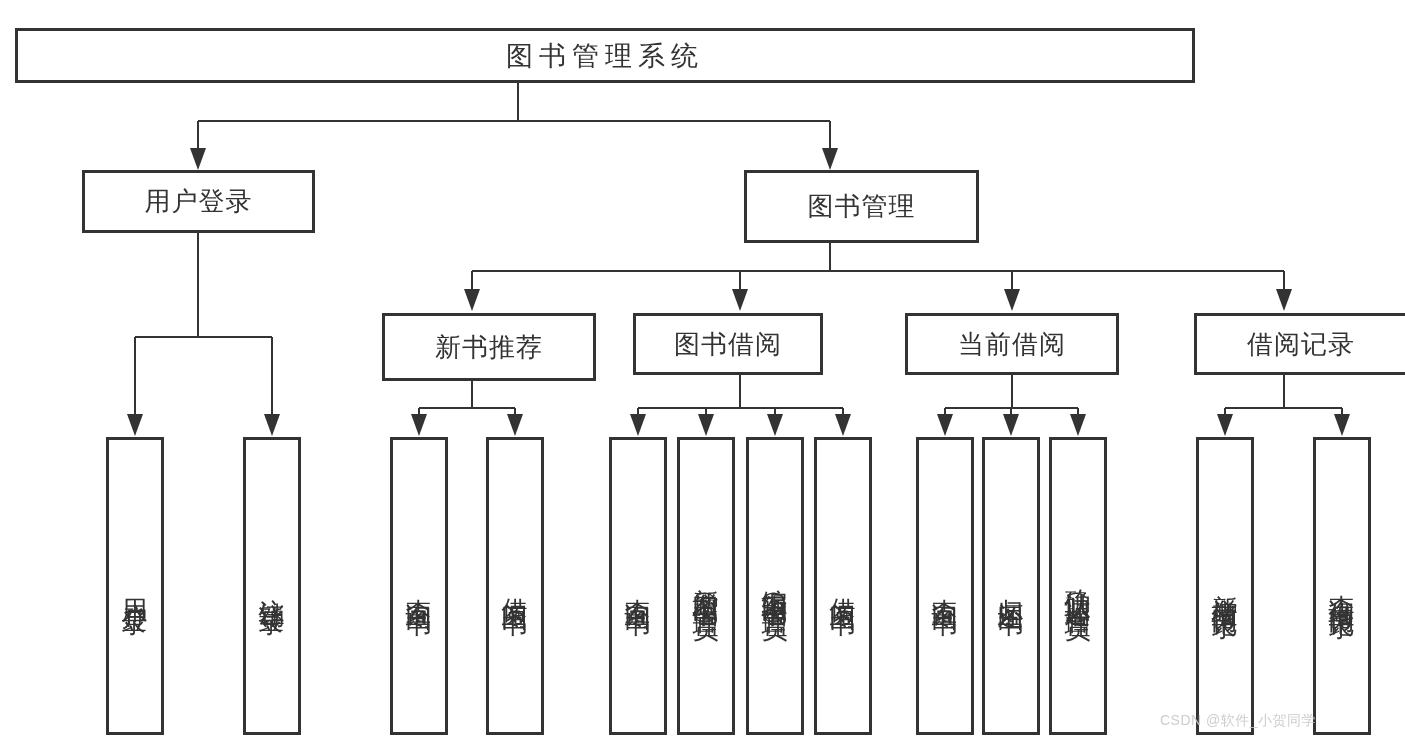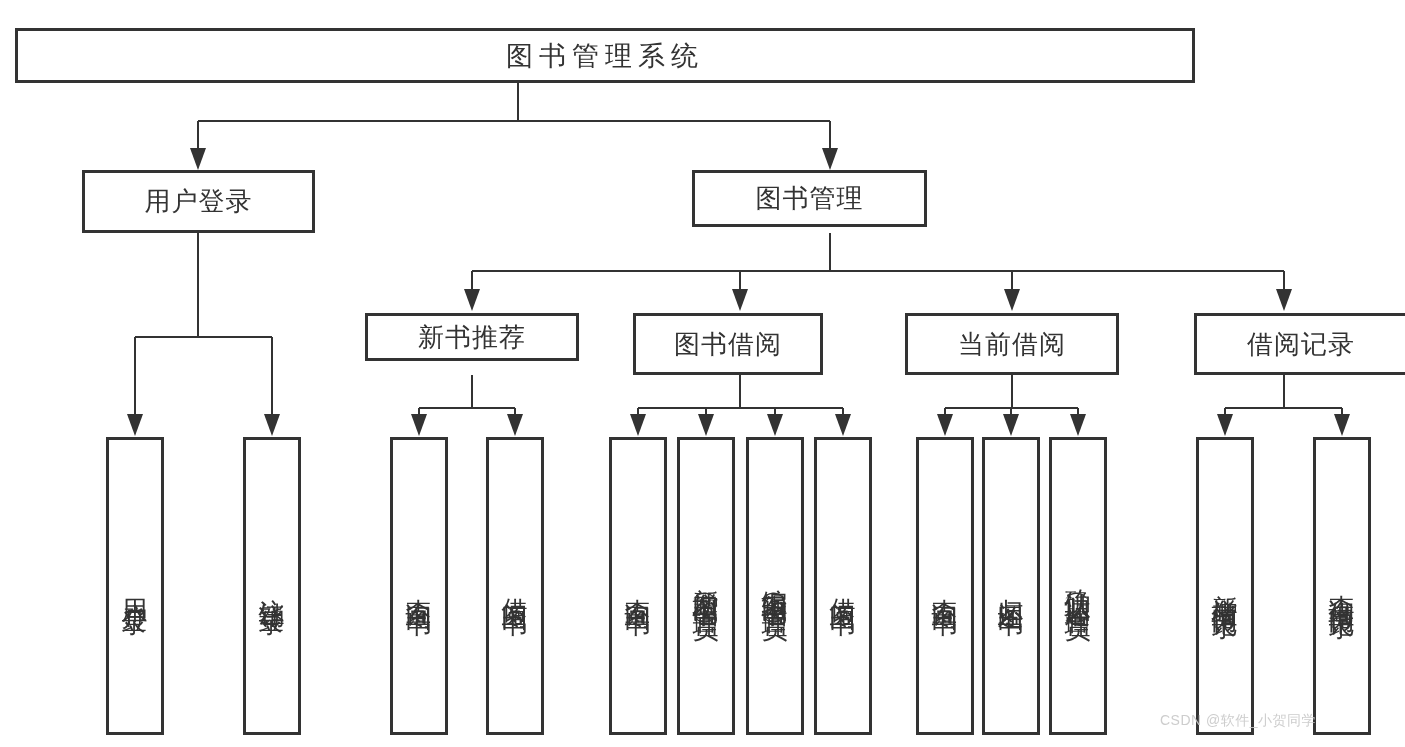--- a/index.html
+++ b/index.html
@@ -94,25 +94,25 @@
       <polygon points="1334,414 1350,414 1342,436" fill="#333333"></polygon>
     </svg>
 
   <div class="box" style="left:15px;top:28px;width:1180px;height:55px;">
     <span class="hlabel root-label">图书管理系统</span>
   </div>
 
   <div class="box" style="left:82px;top:170px;width:233px;height:63px;">
     <span class="hlabel">用户登录</span>
   </div>
-  <div class="box" style="left:692px;top:170px;width:235px;height:57px;">
+  <div class="box" style="left:744px;top:170px;width:235px;height:73px;">
     <span class="hlabel">图书管理</span>
   </div>
 
-  <div class="box" style="left:365px;top:313px;width:214px;height:48px;">
+  <div class="box" style="left:382px;top:313px;width:214px;height:68px;">
     <span class="hlabel">新书推荐</span>
   </div>
   <div class="box" style="left:633px;top:313px;width:190px;height:62px;">
     <span class="hlabel">图书借阅</span>
   </div>
   <div class="box" style="left:905px;top:313px;width:214px;height:62px;">
     <span class="hlabel">当前借阅</span>
   </div>
   <div class="box" style="left:1177px;top:313px;width:214px;height:62px;margin-left:17px;">
     <span class="hlabel">借阅记录</span>

